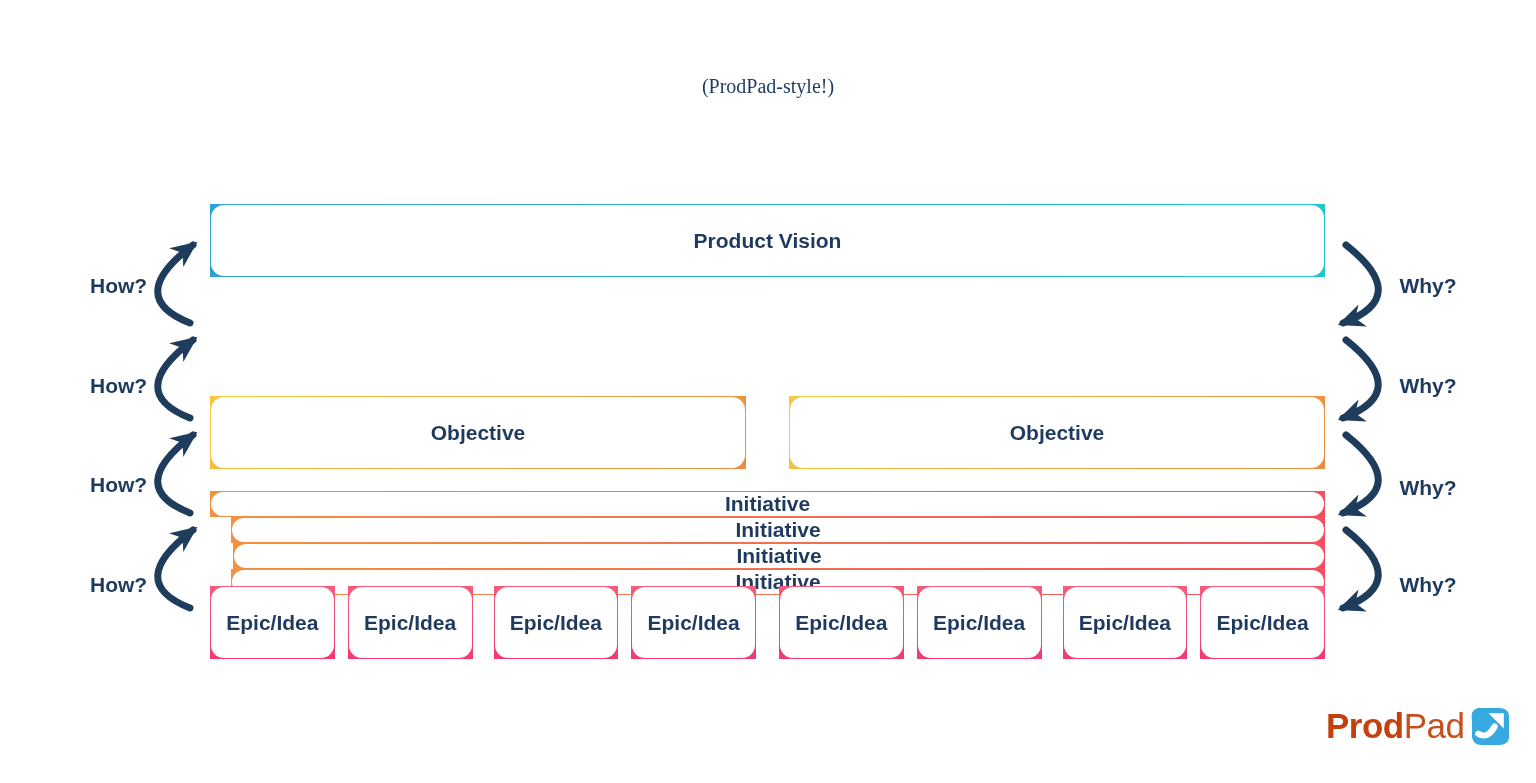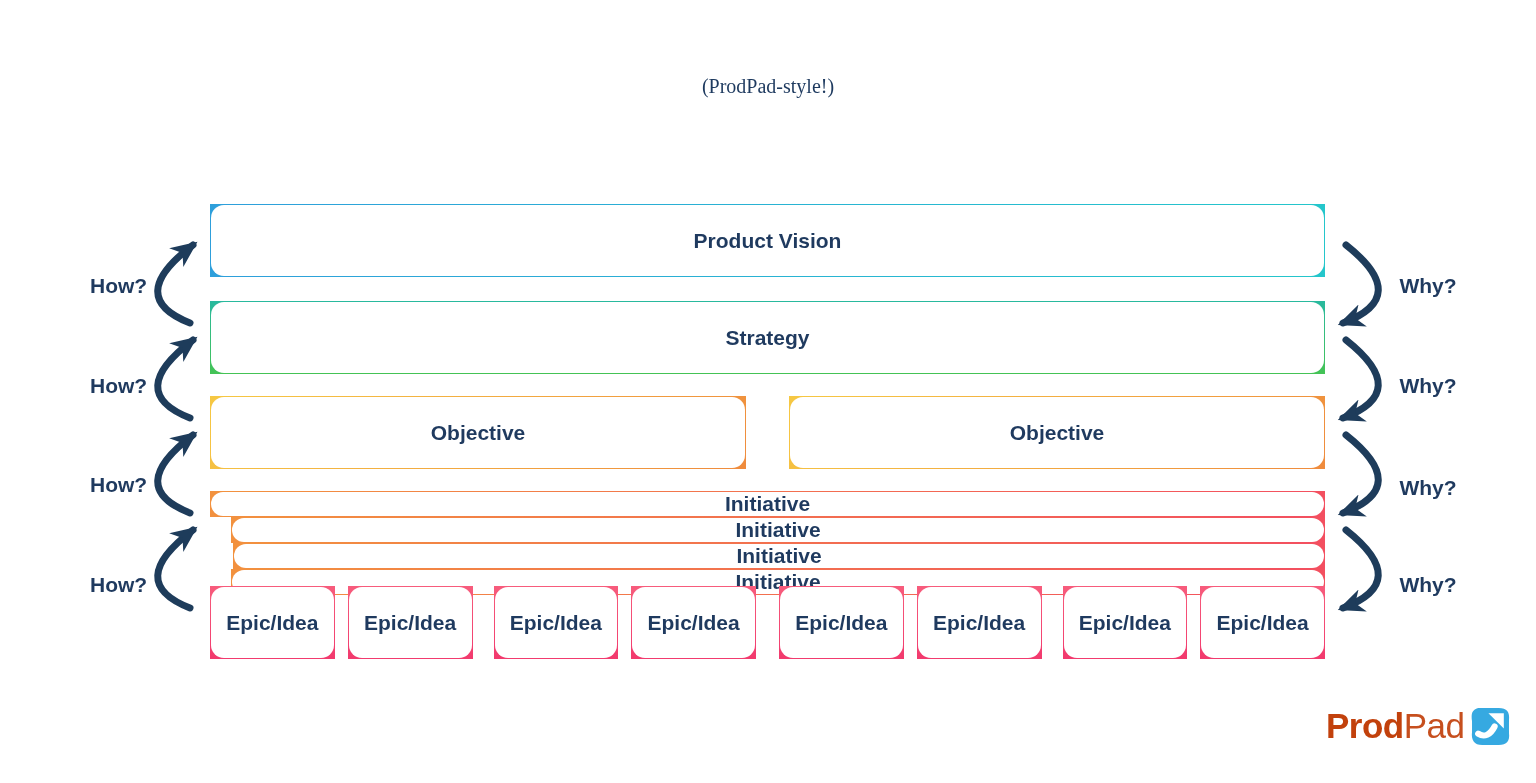--- a/index.html
+++ b/index.html
@@ -69,27 +69,20 @@
   </div>
 
   <div class="row row-vision">
     <div class="gbox grad-vision">
       <div class="gbox-inner">
           <span class="gbox-label">Product Vision</span>
         </div>
     </div>
   </div>
 
-  <div class="row row-strategy">
-    <div class="gbox grad-strategy">
-      <div class="gbox-inner">
-          <span class="gbox-label">Strategy</span>
-        </div>
-    </div>
-  </div>
 
   <div class="row row-objective">
     <div class="gbox grad-objective">
       <div class="gbox-inner">
           <span class="gbox-label">Objective</span>
         </div>
     </div>
     <div class="gbox grad-objective">
       <div class="gbox-inner">
           <span class="gbox-label">Objective</span>

